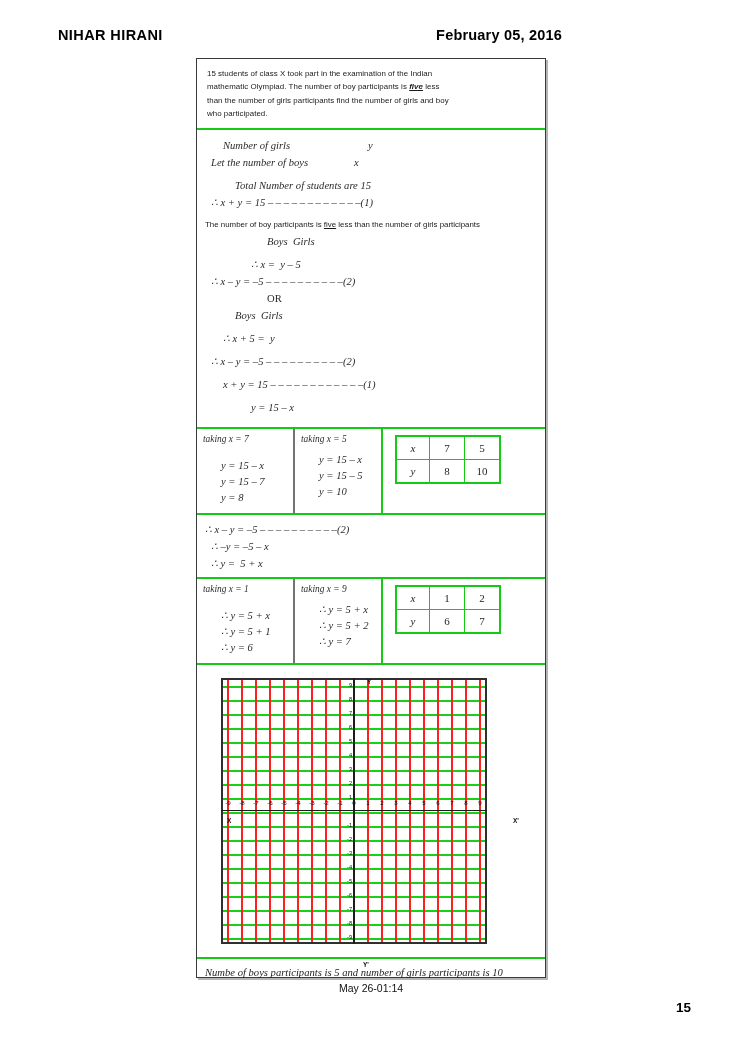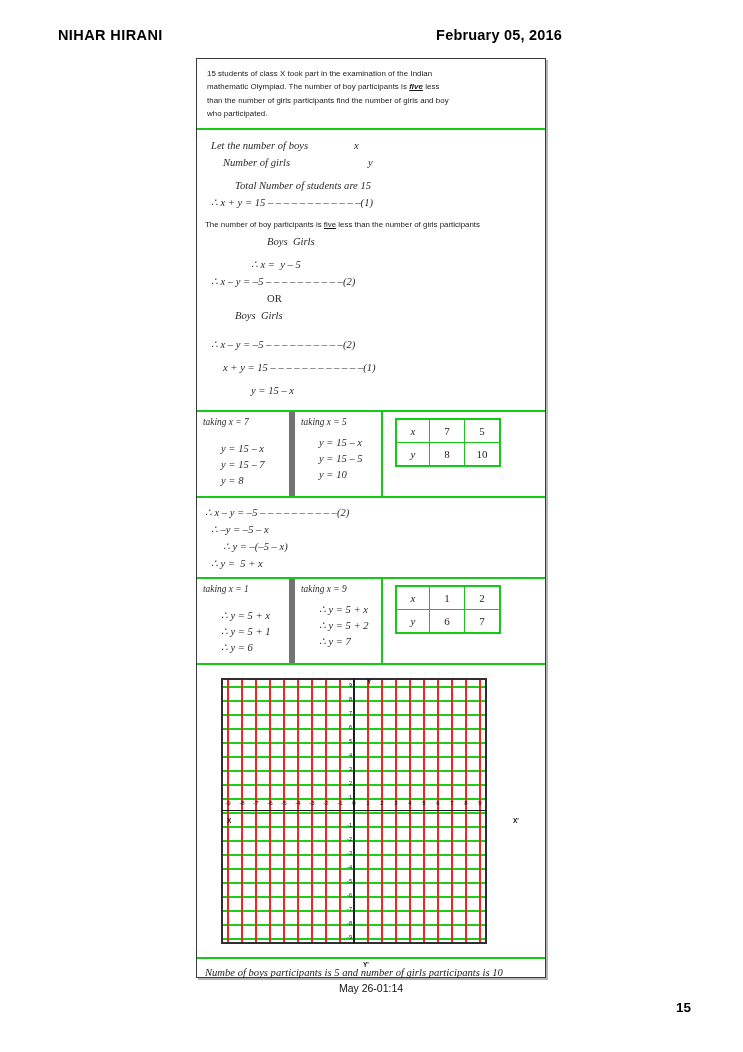--- a/index.html
+++ b/index.html
@@ -113,21 +113,21 @@
   .work-row {
     display: flex;
     align-items: stretch;
     min-height: 84px;
     position: relative;
   }
   .work-col {
     padding: 5px 6px 5px 6px;
     box-sizing: border-box;
   }
-  .work-col.c1 { width: 98px; border-right: 6px solid #737373; }
+  .work-col.c1 { width: 98px; border-right: 2px solid #737373; }
   .work-col.c2 { width: 88px; border-right: 2px solid #16c916; }
   .work-col.c3 { flex: 1; padding-top: 6px; padding-left: 12px; }
 
   .taking { font-family: "Liberation Serif", serif; font-style: italic; font-size: 9.4px; color: #2b2b2b; }
   .work-lines { margin-top: 14px; }
   .work-lines .math { display: block; line-height: 16px; }
 
   
   table.xy {
     border-collapse: collapse;
@@ -267,24 +267,24 @@
     <div id="problem-text">
       <span>15 students of class X took part in the examination of the Indian</span><br>
       <span>mathematic Olympiad. The number of boy participants is </span><u>five</u><span> less</span><br>
       <span>than the number of girls participants find the number of girls and boy</span><br>
       <span>who participated.</span>
     </div>
   </div>
 
   <div id="setup-block" class="green-rule">
     <div class="line">
+      <span class="math ind2">Number of girls</span><span class="math ind6">y</span>
+    </div>
+    <div class="line">
       <span class="math ind1">Let the number of boys</span><span class="math ind4">x</span>
-    </div>
-    <div class="line">
-      <span class="math ind2">Number of girls</span><span class="math ind6">y</span>
     </div>
     <div class="gap-row"></div>
     <div class="line">
       <span class="math ind3">Total Number of students are 15</span>
     </div>
     <div class="line">
       <span class="math ind1 dashes">∴ x + y = 15 – – – – – – – – – – – –(1)</span>
     </div>
     <div class="line" style="margin-top:4px">
       <span class="sans-inline">The number of boy participants is </span><u class="sans-inline">five</u><span class="sans-inline"> less than the number of girls</span><span class="sans-inline">  participants</span>
@@ -299,20 +299,23 @@
     <div class="line">
       <span class="math ind1 dashes">∴ x – y = –5 – – – – – – – – – –(2)</span>
     </div>
     <div class="line">
       <span class="math-upright ind5">OR</span>
     </div>
     <div class="line">
       <span class="math ind3">Boys  Girls</span>
     </div>
     <div class="gap-row"></div>
+    <div class="line">
+      <span class="math ind2">∴ x + 5 =  y</span>
+    </div>
     <div class="gap-row"></div>
     <div class="line">
       <span class="math ind1 dashes">∴ x – y = –5 – – – – – – – – – –(2)</span>
     </div>
     <div class="gap-row"></div>
     <div class="line">
       <span class="math ind2 dashes">x + y = 15 – – – – – – – – – – – –(1)</span>
     </div>
     <div class="gap-row"></div>
     <div class="line">
@@ -355,23 +358,20 @@
         </table>
     </div>
   </div>
 
   <div id="mid-block" class="green-rule">
     <div class="line">
       <span class="math dashes">∴ x – y = –5 – – – – – – – – – –(2)</span>
     </div>
     <div class="line">
       <span class="math ind1">∴ –y = –5 – x</span>
-    </div>
-    <div class="line">
-      <span class="math ind2">∴ y = –(–5 – x)</span>
     </div>
     <div class="line">
       <span class="math ind1">∴ y =  5 + x</span>
     </div>
   </div>
 
   <div class="work-row green-rule">
     <div class="work-col c1">
       <div class="taking">taking x = 1</div>
       <div class="work-lines">

